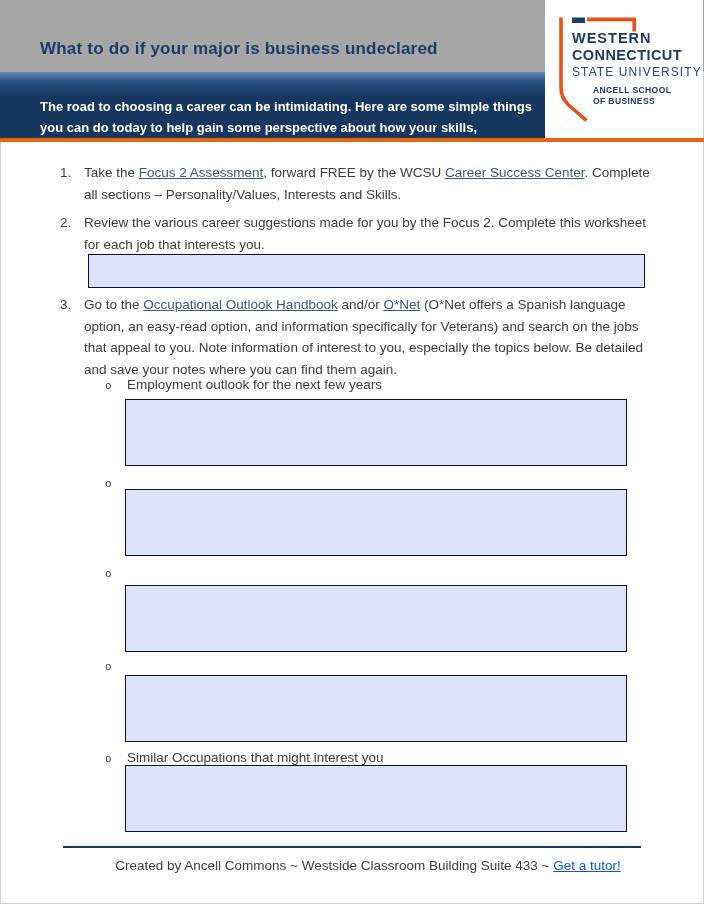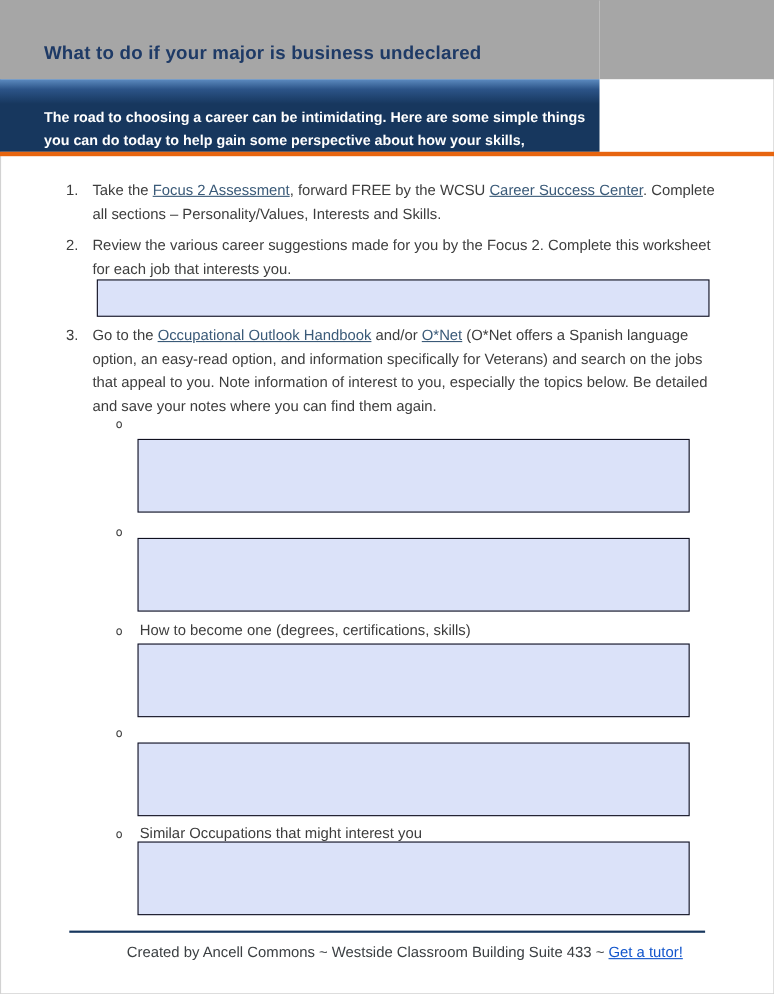--- a/index.html
+++ b/index.html
@@ -58,45 +58,57 @@
 
   <div class="gray-band-right"></div>
   <div class="gray-band"></div>
   <div class="page-title">What to do if your major is business undeclared</div>
 
   <div class="intro-band">
     <div class="intro-text">The road to choosing a career can be intimidating. Here are some simple things you can do today to help gain some perspective about how your skills, interests and values might help you create a path forward.</div>
   </div>
   <div class="orange-rule"></div>
 
+  <div class="logo-box">
+    <svg class="logo-mark" viewBox="0 0 158 138" xmlns="http://www.w3.org/2000/svg">
+      <rect x="27" y="17.5" width="13" height="5.5" fill="#1e3a66"></rect>
+      <path d="M42 17.5 H91 V31.5 H87.4 V21.2 H42 Z" fill="#e8521a"></path>
+      <path d="M16 17.5 V87 Q16 98 23.5 105 L41.5 120.5" stroke="#e8521a" stroke-width="3.6" fill="none"></path>
+    </svg>
+    <div class="logo-u1">WESTERN</div>
+    <div class="logo-u2">CONNECTICUT</div>
+    <div class="logo-u3">STATE UNIVERSITY</div>
+    <div class="logo-s1">ANCELL SCHOOL</div>
+    <div class="logo-s2">OF BUSINESS</div>
+  </div>
 
   <div class="step" style="top:162px;">
     <span class="num">1.</span>
     <span>Take the </span><a class="body-link">Focus 2 Assessment</a><span>, forward FREE by the WCSU </span><a class="body-link">Career Success Center</a><span>. Complete all sections – Personality/Values, Interests and Skills.</span>
   </div>
 
   <div class="step" style="top:212px;">
     <span class="num">2.</span>
     <span>Review the various career suggestions made for you by the Focus 2. Complete this worksheet for each job that interests you.</span>
   </div>
   <div class="answer-box" style="top:254px;left:88px;width:557px;height:34px;"></div>
 
   <div class="step" style="top:294px;">
     <span class="num">3.</span>
     <span>Go to the </span><a class="body-link">Occupational Outlook Handbook</a><span> and/or </span><a class="body-link">O*Net</a><span> (O*Net offers a Spanish language option, an easy-read option, and information specifically for Veterans) and search on the jobs that appeal to you. Note information of interest to you, especially the topics below. Be detailed and save your notes where you can find them again.</span>
   </div>
 
   <span class="sub-bullet" style="top:379px;">o</span>
+  <div class="sub-label" style="top:377px;">Employment outlook for the next few years</div>
   <div class="answer-box" style="top:399px;left:125px;width:502px;height:67px;"></div>
 
   <span class="sub-bullet" style="top:477px;">o</span>
   <div class="answer-box" style="top:489px;left:125px;width:502px;height:67px;"></div>
 
   <span class="sub-bullet" style="top:567px;">o</span>
-  <div class="sub-label" style="top:565px;">How to become one (degrees, certifications, skills)</div>
   <div class="answer-box" style="top:585px;left:125px;width:502px;height:67px;"></div>
 
   <span class="sub-bullet" style="top:660px;">o</span>
   <div class="answer-box" style="top:675px;left:125px;width:502px;height:67px;"></div>
 
   <span class="sub-bullet" style="top:752px;">o</span>
   <div class="sub-label" style="top:750px;">Similar Occupations that might interest you</div>
   <div class="answer-box" style="top:765px;left:125px;width:502px;height:67px;"></div>
 
   <div class="footer-rule"></div>

